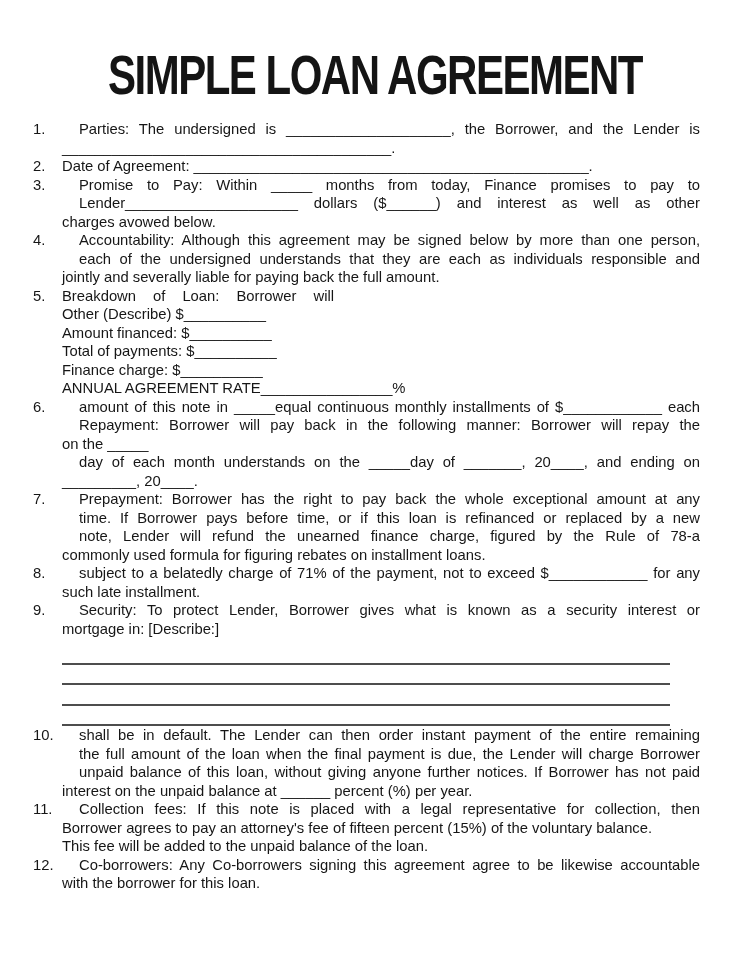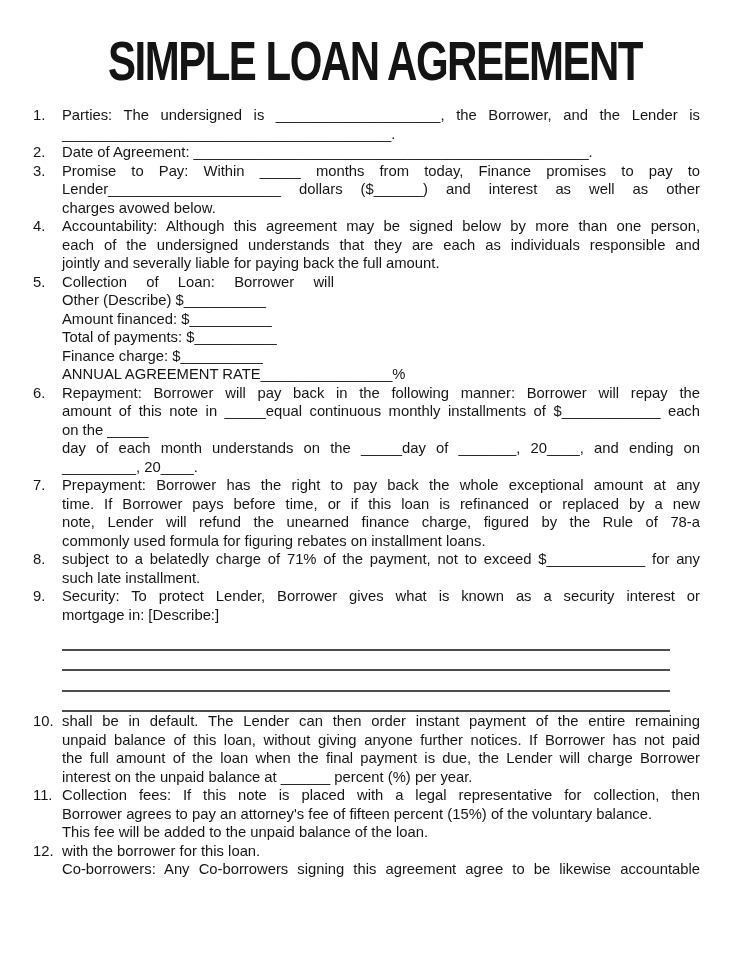--- a/index.html
+++ b/index.html
@@ -9,21 +9,21 @@
     height: 964px;
     margin: 0 auto;
     background: #ffffff;
     color: #161616;
     font-family: "Liberation Sans", sans-serif;
     font-size: 14.8px;
     overflow: hidden;
   }
   .title-wrap {
     text-align: center;
-    margin-top: 28px;
+    margin-top: 42px;
     height: 62px;
   }
   .title {
     display: inline-block;
     font-size: 56px;
     font-weight: bold;
     letter-spacing: -2px;
     white-space: nowrap;
     transform: scaleX(0.75);
     transform-origin: center;
@@ -40,20 +40,21 @@
     line-height: 18.5px;
   }
   .body { flex: 1; min-width: 0; }
   .line {
     line-height: 18.5px;
     min-height: 18.5px;
   }
   .line.j {
     text-align: justify;
     text-align-last: justify;
+    margin-left: 17px;
   }
   .line.narrow {
     width: 272px;
     text-align: justify;
     text-align-last: justify;
   }
   .rules { margin-top: 6px; }
   .rule {
     height: 18.5px;
     width: 608px;
@@ -93,33 +94,33 @@
         <span class="num">4.</span>
         <div class="body">
           <div class="line j">Accountability: Although this agreement may be signed below by more than one person,</div>
           <div class="line j">each of the undersigned understands that they are each as individuals responsible and</div>
           <div class="line">jointly and severally liable for paying back the full amount.</div>
         </div>
       </li>
       <li class="item">
         <span class="num">5.</span>
         <div class="body">
-          <div class="line narrow">Collection of Loan: Borrower will</div>
+          <div class="line narrow">Breakdown of Loan: Borrower will</div>
           <div class="line">Other (Describe) $__________</div>
           <div class="line">Amount financed: $__________</div>
           <div class="line">Total of payments: $__________</div>
           <div class="line">Finance charge: $__________</div>
           <div class="line">ANNUAL AGREEMENT RATE________________%</div>
         </div>
       </li>
       <li class="item">
         <span class="num">6.</span>
         <div class="body">
+          <div class="line j">amount of this note in _____equal continuous monthly installments of $____________ each</div>
           <div class="line j">Repayment: Borrower will pay back in the following manner: Borrower will repay the</div>
-          <div class="line j">amount of this note in _____equal continuous monthly installments of $____________ each</div>
           <div class="line">on the _____</div>
           <div class="line j">day of each month understands on the _____day of _______, 20____, and ending on</div>
           <div class="line">_________, 20____.</div>
         </div>
       </li>
       <li class="item">
         <span class="num">7.</span>
         <div class="body">
           <div class="line j">Prepayment: Borrower has the right to pay back the whole exceptional amount at any</div>
           <div class="line j">time. If Borrower pays before time, or if this loan is refinanced or replaced by a new</div>
@@ -144,34 +145,34 @@
             <div class="rule"></div>
             <div class="rule"></div>
             <div class="rule"></div>
           </div>
         </div>
       </li>
       <li class="item">
         <span class="num">10.</span>
         <div class="body">
           <div class="line j">shall be in default. The Lender can then order instant payment of the entire remaining</div>
+          <div class="line j">the full amount of the loan when the final payment is due, the Lender will charge Borrower</div>
           <div class="line j">unpaid balance of this loan, without giving anyone further notices. If Borrower has not paid</div>
-          <div class="line j">the full amount of the loan when the final payment is due, the Lender will charge Borrower</div>
           <div class="line">interest on the unpaid balance at ______ percent (%) per year.</div>
         </div>
       </li>
       <li class="item">
         <span class="num">11.</span>
         <div class="body">
           <div class="line j">Collection fees: If this note is placed with a legal representative for collection, then</div>
           <div class="line">Borrower agrees to pay an attorney's fee of fifteen percent (15%) of the voluntary balance.</div>
           <div class="line">This fee will be added to the unpaid balance of the loan.</div>
         </div>
       </li>
       <li class="item">
         <span class="num">12.</span>
         <div class="body">
+          <div class="line j">Co-borrowers: Any Co-borrowers signing this agreement agree to be likewise accountable</div>
           <div class="line">with the borrower for this loan.</div>
-          <div class="line j">Co-borrowers: Any Co-borrowers signing this agreement agree to be likewise accountable</div>
         </div>
       </li>
     </ol>
 </div>
 
 </body></html>

